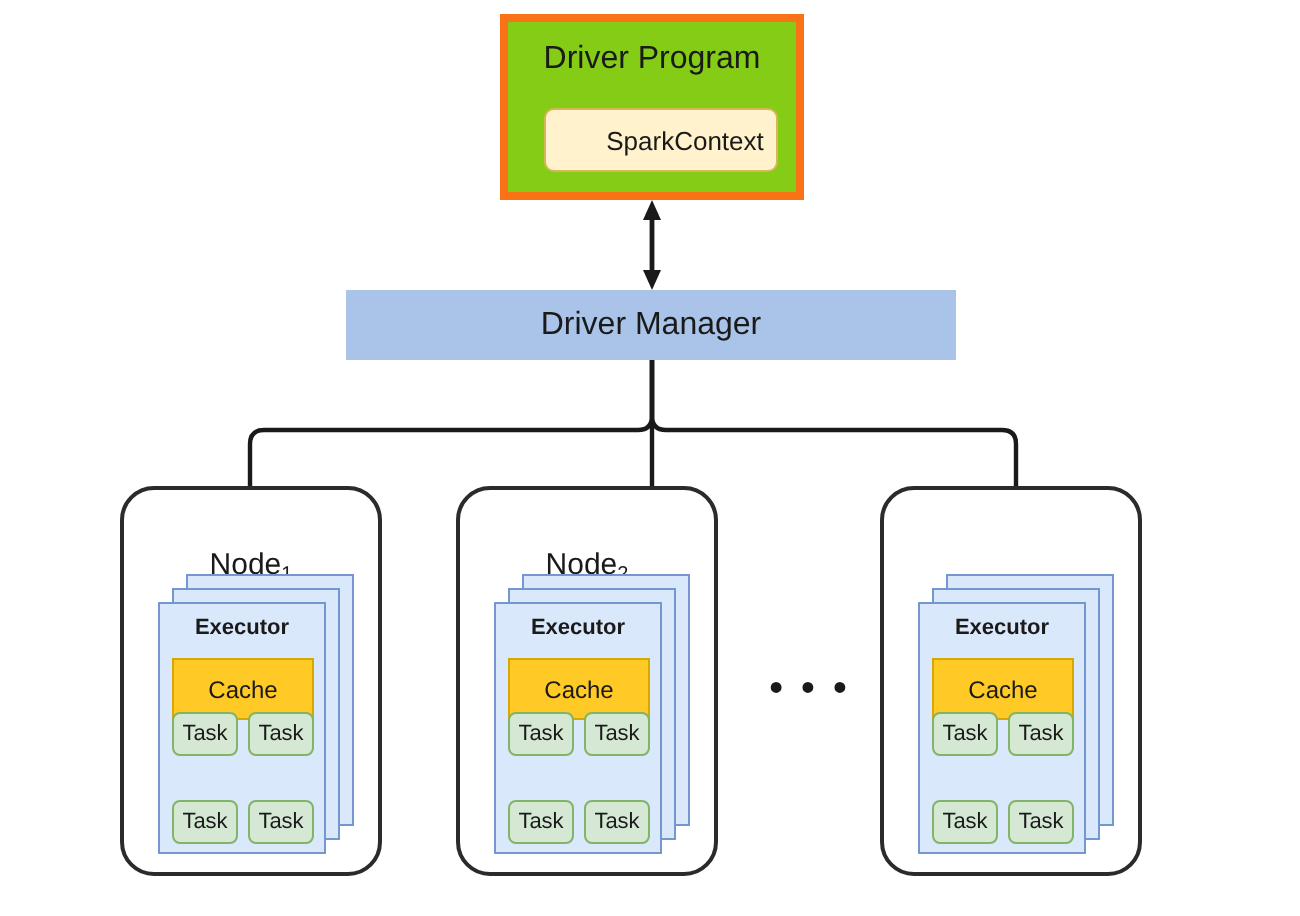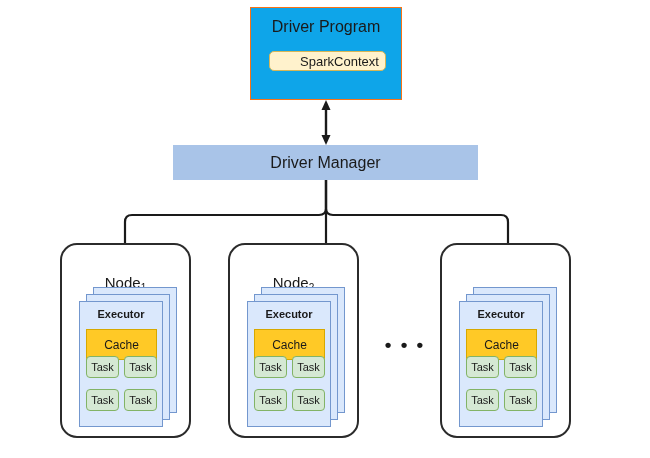--- a/index.html
+++ b/index.html
@@ -16,39 +16,39 @@
     overflow: hidden;
   }
 
   
   .driver-box {
     position: absolute;
     left: 250px;
     top: 7px;
     width: 152px;
     height: 93px;
-    background: #0ea5e9;
-    border: 1px solid #f97316;
+    background: #84cc16;
+    border: 4px solid #f97316;
     box-sizing: border-box;
   }
   .driver-title {
     position: absolute;
     left: 0;
     top: 10px;
     width: 100%;
     text-align: center;
     font-size: 16px;
     color: #1a1a1a;
   }
   .sparkcontext-box {
     position: absolute;
     left: 18px;
     top: 43px;
     width: 117px;
-    height: 20px;
+    height: 32px;
     background: #FFF2CC;
     border: 1px solid #D6B656;
     border-radius: 5px;
     box-sizing: border-box;
     display: flex;
     align-items: center;
     justify-content: center;
     font-size: 13px;
     color: #1a1a1a;
     padding-left: 24px;
@@ -153,21 +153,21 @@
   }
   .task-grid {
     position: absolute;
     left: 6px;
     top: 54px;
     width: 71px;
   }
   .task-row {
     display: flex;
     gap: 5px;
-    margin-bottom: 11px;
+    margin-bottom: 22px;
   }
   .task-box {
     width: 33px;
     height: 22px;
     background: #D5E8D4;
     border: 1px solid #82B366;
     border-radius: 4px;
     box-sizing: border-box;
     display: flex;
     align-items: center;

